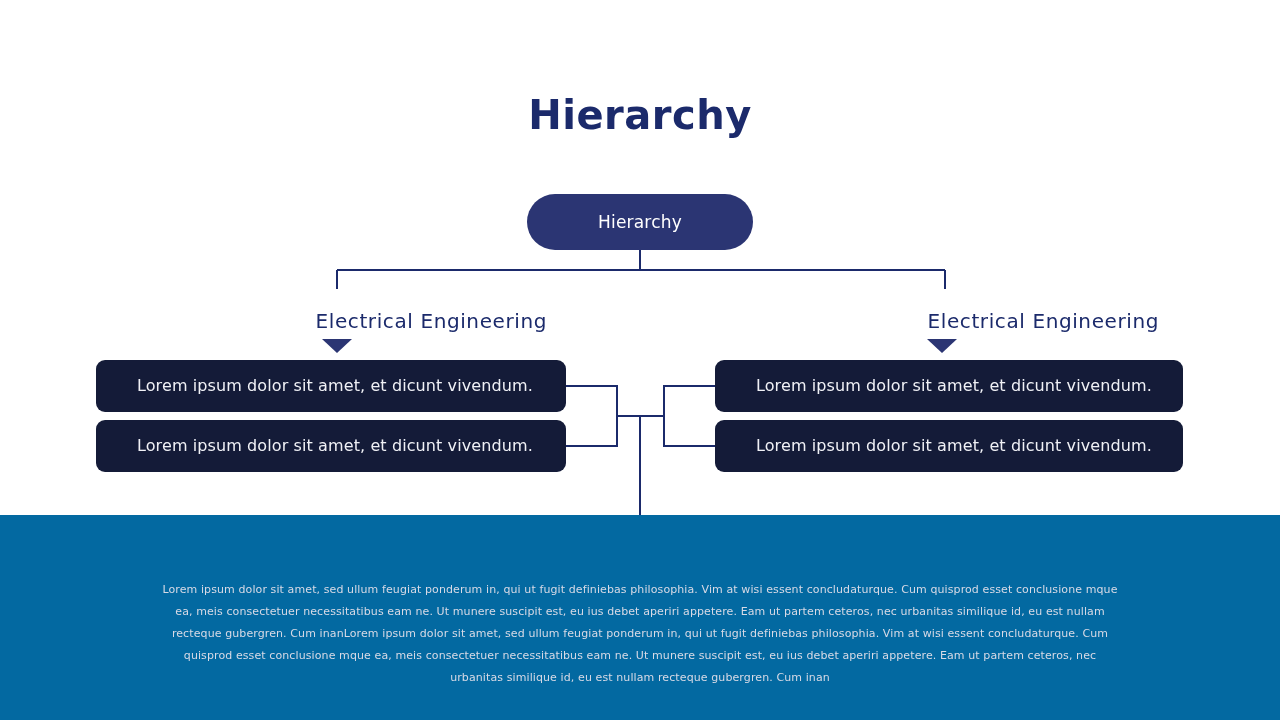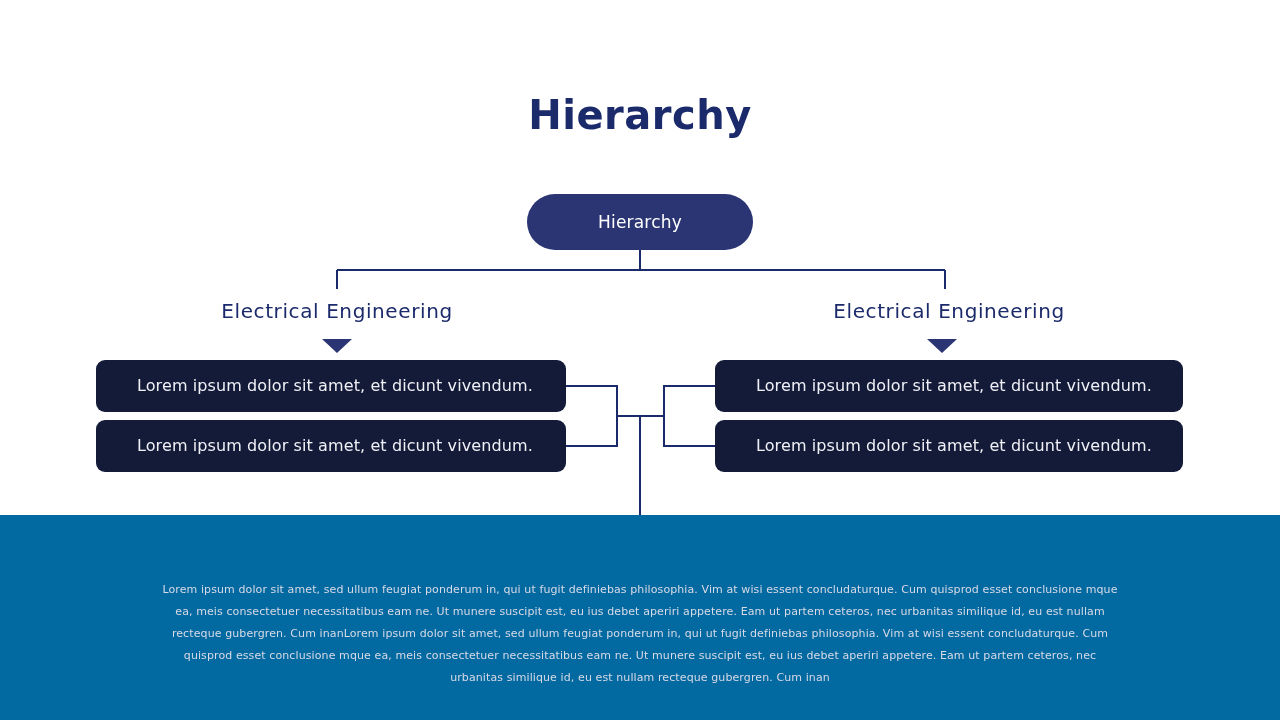--- a/index.html
+++ b/index.html
@@ -61,23 +61,23 @@
     left: 0;
     top: 0;
     width: 1280px;
     height: 720px;
     pointer-events: none;
   }
 
   
   .branch-label {
     position: absolute;
-    top: 298px;
+    top: 308px;
     width: 420px;
-    text-align: center;
+    text-align: right;
     font-size: 20px;
     line-height: 26px;
     color: #1b2a6b;
     letter-spacing: 0.6px;
   }
   .branch-label.left  { left: 127px; }
   .branch-label.right { left: 739px; }
 
   
   .tri-marker {

